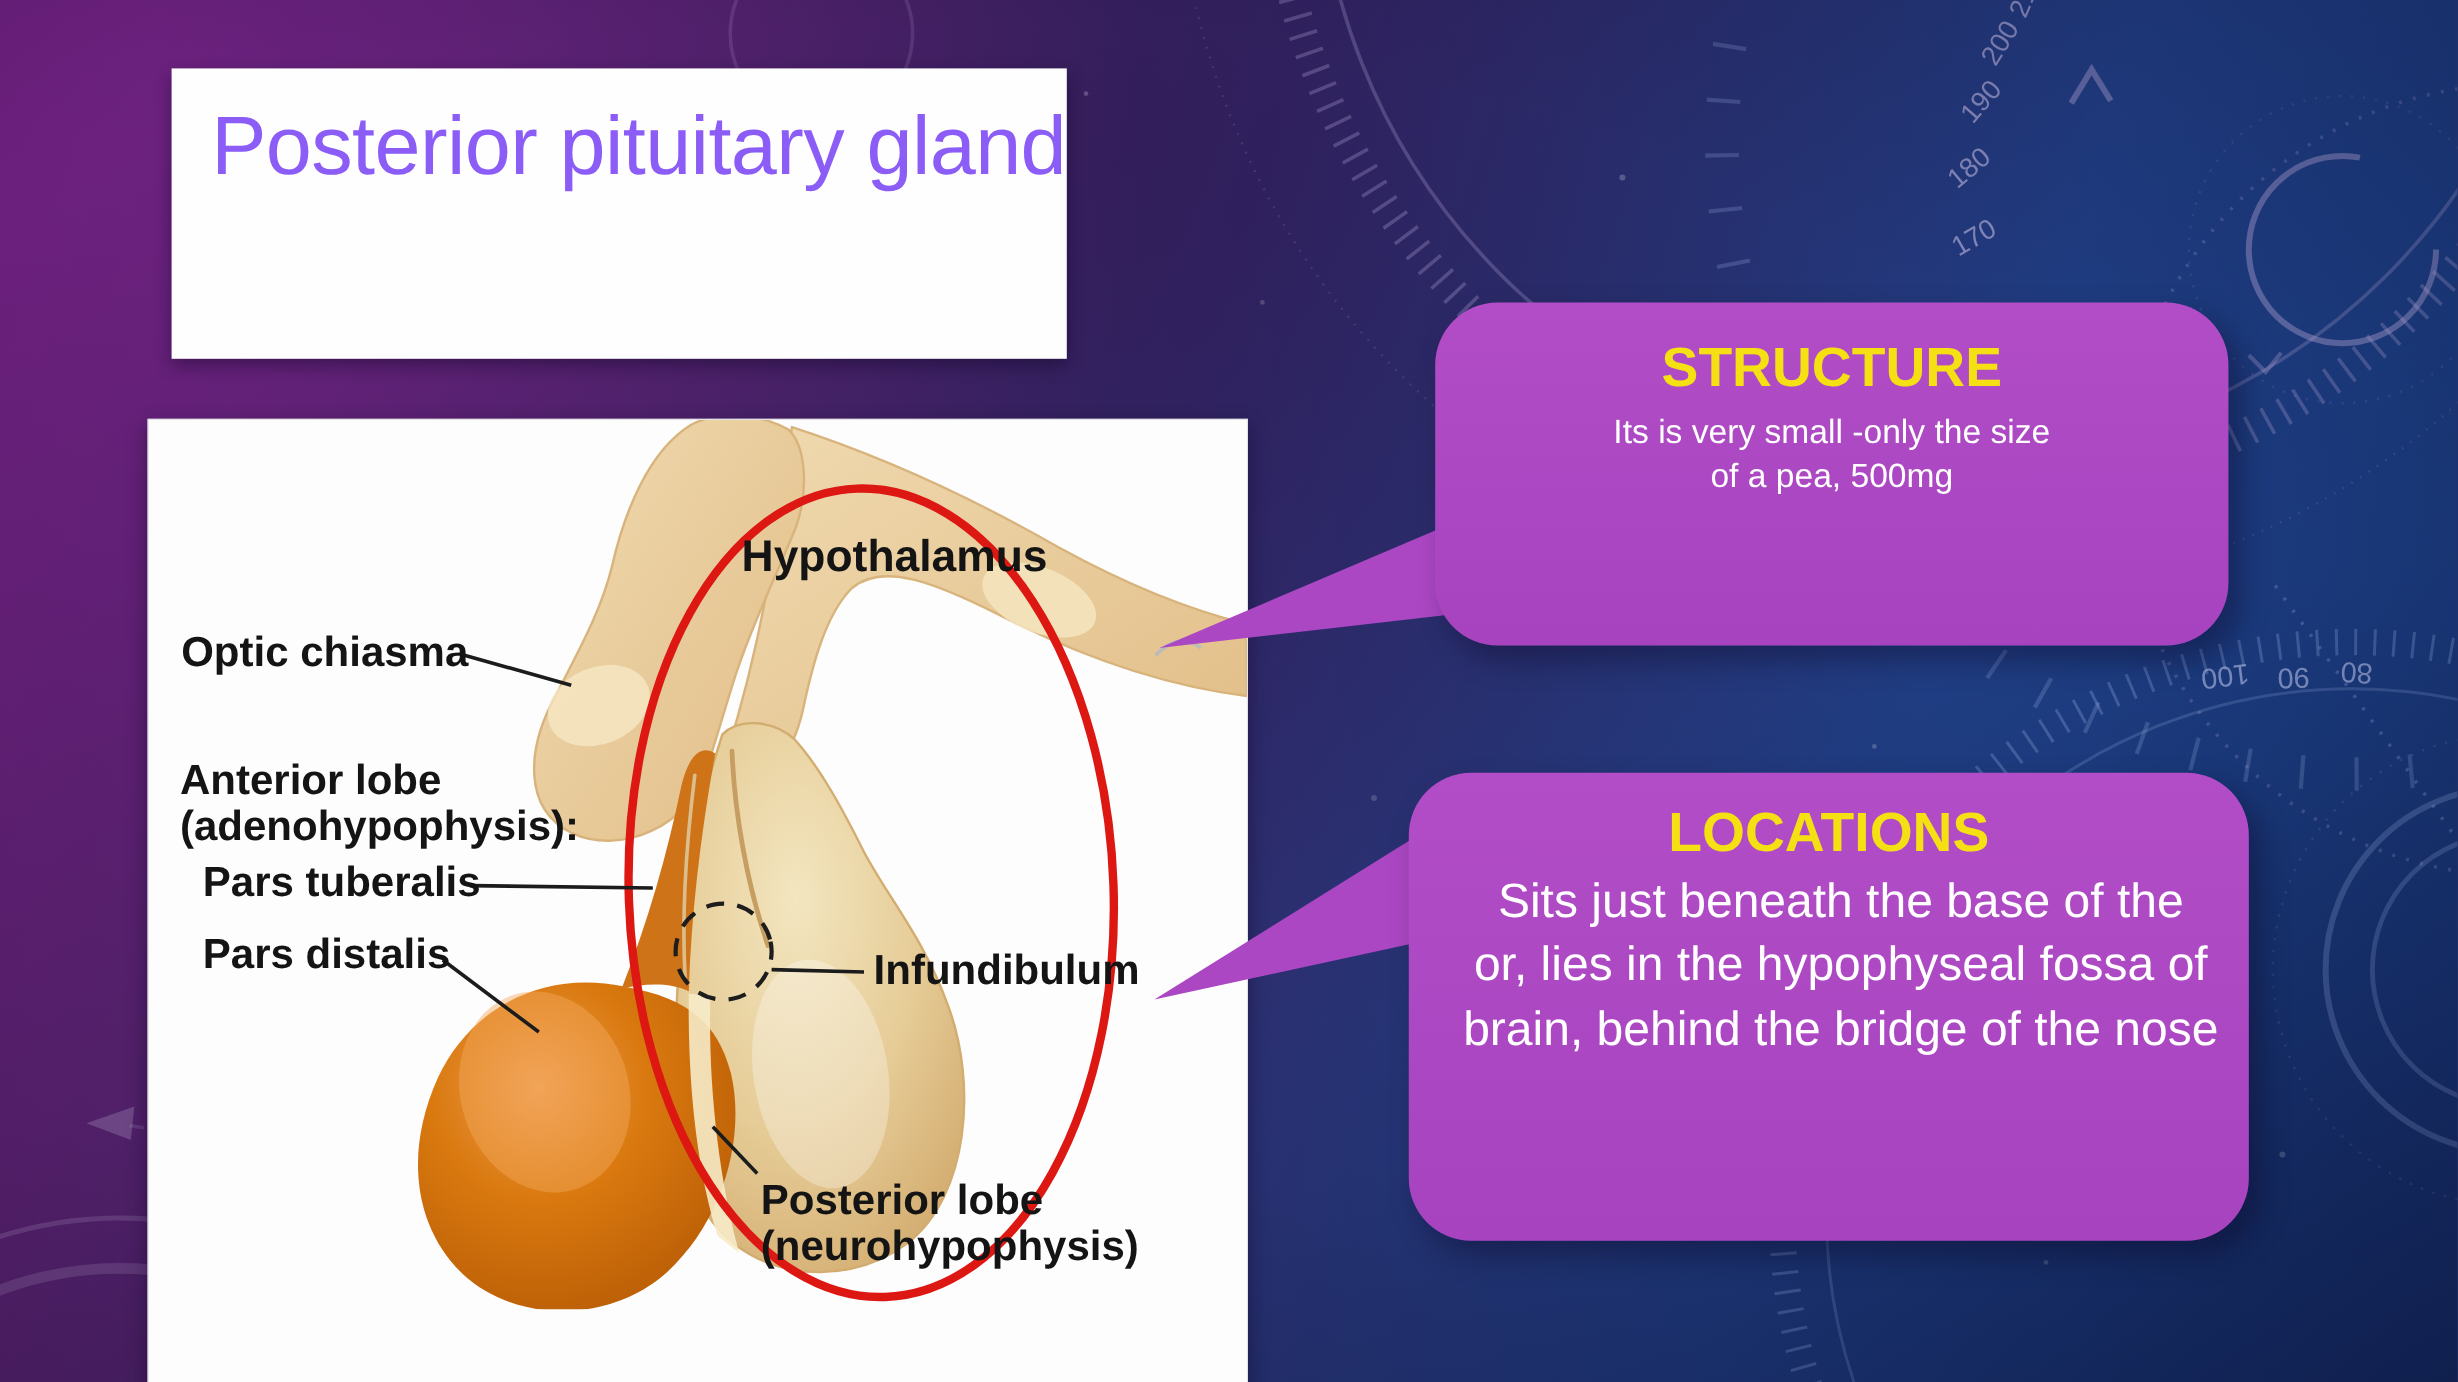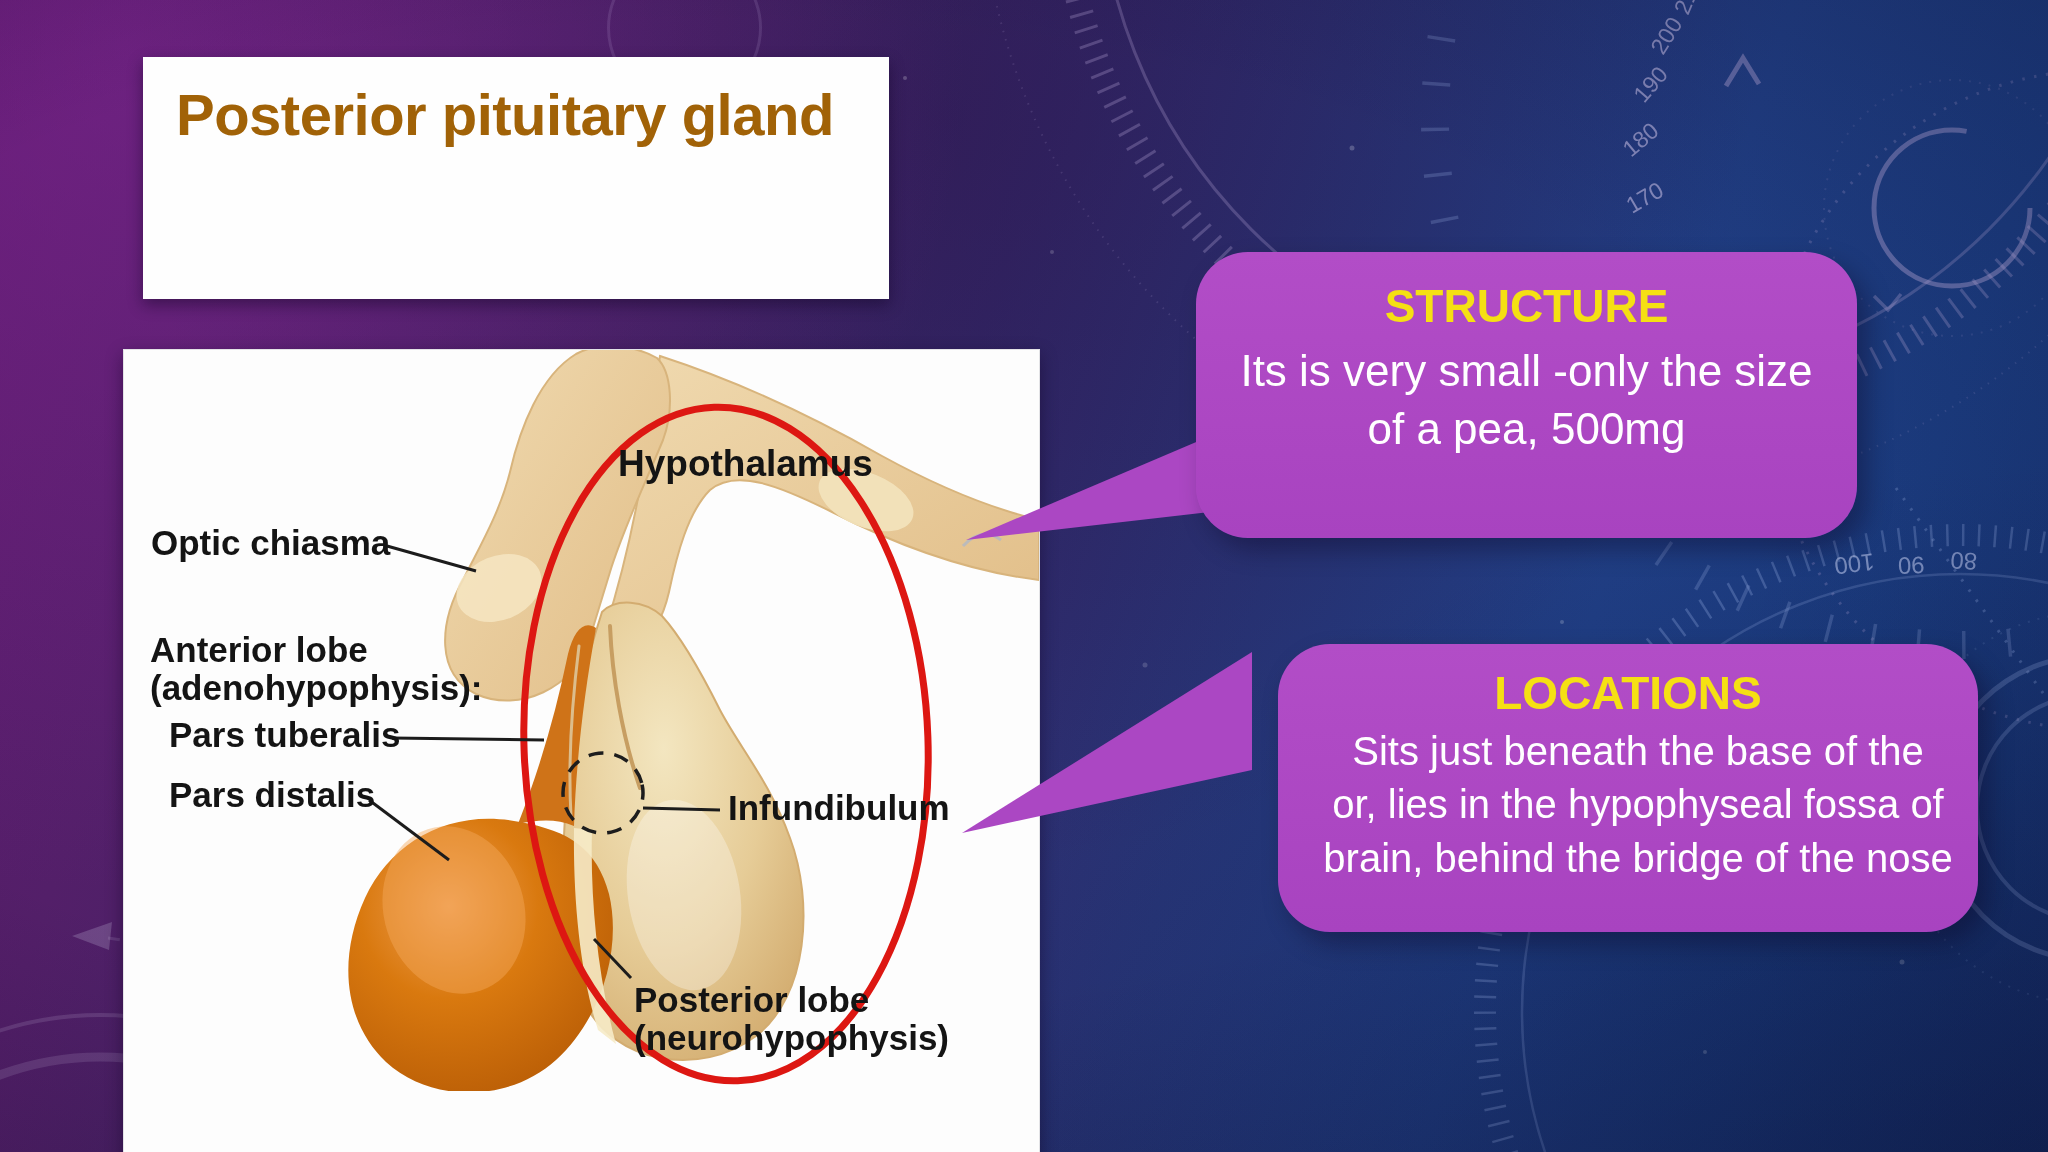--- a/index.html
+++ b/index.html
@@ -18,37 +18,37 @@
   }
   .vignette{position:absolute;inset:0;background:radial-gradient(ellipse at 35% 45%, rgba(0,0,0,0) 55%, rgba(12,6,34,.28) 100%);}
   svg{display:block}
   .decor{position:absolute;left:0;top:0;}
   .title-box{
     position:absolute;left:143px;top:57px;width:746px;height:242px;
     background:#fefefe;box-shadow:0 6px 14px rgba(15,5,35,.45);
     padding:20px 0 0 33px;box-sizing:border-box;
   }
   .title-text{
-    color:#a16207;font-size:58px;font-weight:bold;line-height:1.3;letter-spacing:-.5px;
+    color:#8b5cf6;font-size:69px;font-weight:normal;line-height:1.3;letter-spacing:-.5px;
   }
   .diagram-box{
     position:absolute;left:123px;top:349px;width:917px;height:945px;
     background:#fdfdfd;border:1px solid #e3e3e6;box-sizing:border-box;
     box-shadow:0 6px 16px rgba(15,5,35,.45);
   }
   .callout{
     position:absolute;box-sizing:border-box;color:#fff;text-align:center;
     background:linear-gradient(180deg,#b24dc7,#a843c0);
     border-radius:52px;box-shadow:10px 12px 24px rgba(12,4,30,.35);
   }
   .callout .heading{color:#f5e013;font-weight:bold;font-size:46px;line-height:1.2;}
-  .callout .line{font-size:44px;line-height:1.31;}
+  .callout .line{font-size:28px;line-height:1.31;}
   .co-structure{left:1196px;top:252px;width:661px;height:286px;padding-top:27px;}
   .co-structure .heading{margin-bottom:8px;}
-  .co-locations{left:1278px;top:644px;width:700px;height:288px;padding-top:22px;}
+  .co-locations{left:1174px;top:644px;width:700px;height:390px;padding-top:22px;}
   .co-locations .heading{margin-bottom:4px;}
   .co-locations .line{font-size:40px;line-height:1.33;margin-left:20px;}
 </style>
 </head>
 <body>
 
 <div class="bg"></div>
 
 <svg class="decor" width="2048" height="1152" viewBox="0 0 2048 1152">
   <g stroke="rgba(198,178,226,0.5)" fill="none">

